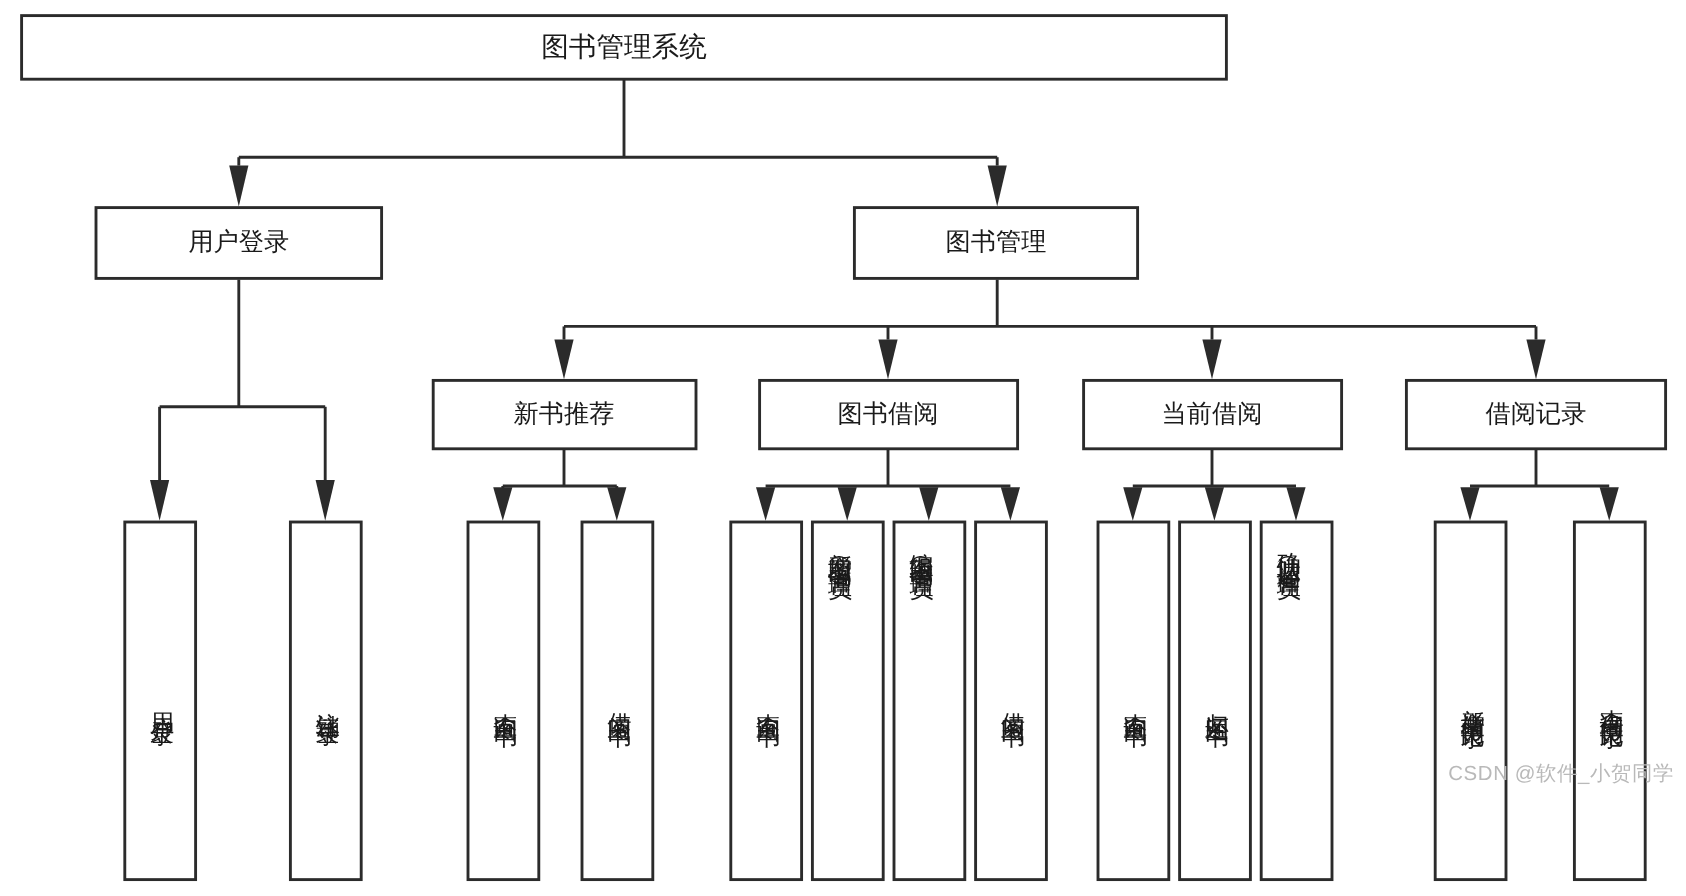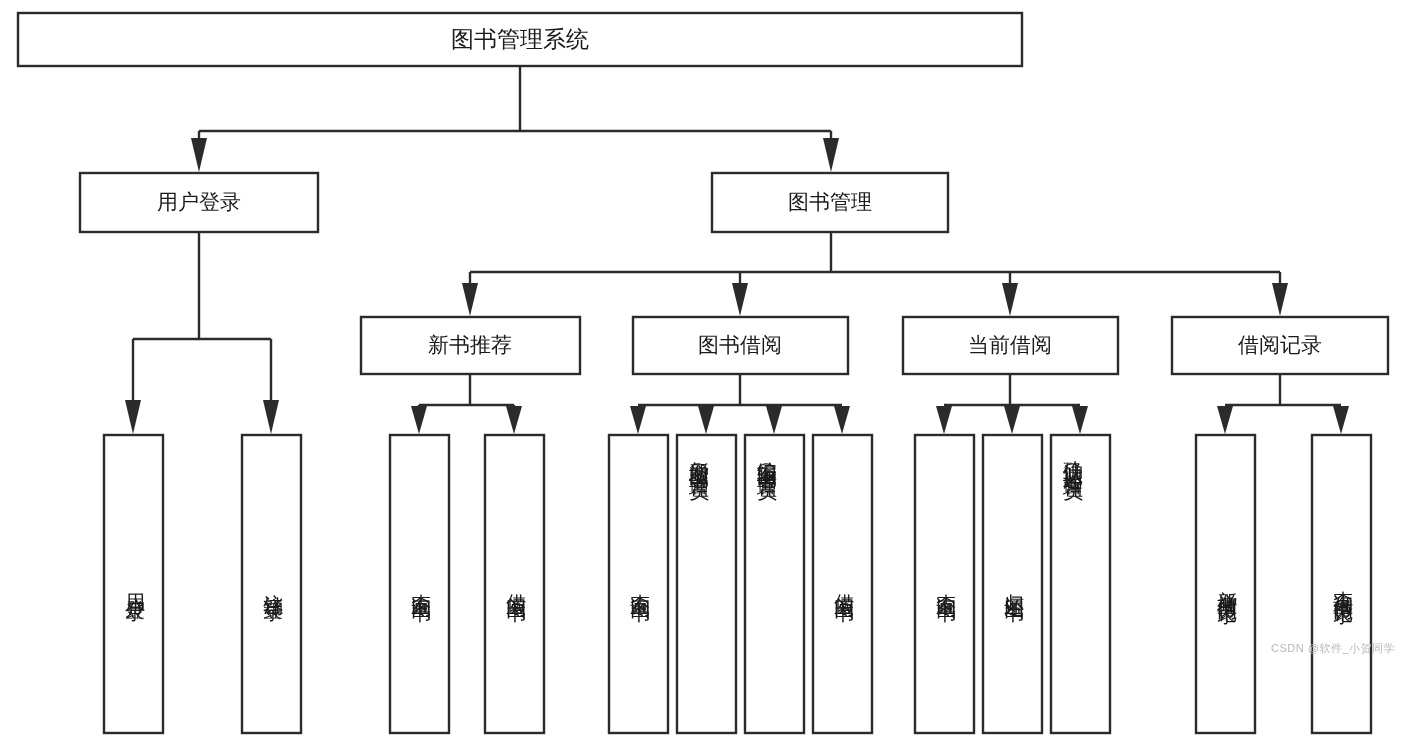--- a/index.html
+++ b/index.html
@@ -55,21 +55,21 @@
   }
   .arrow-head {
     fill: #2b2b2b;
     stroke: none;
   }
   .watermark {
     position: absolute;
     right: 10px;
     bottom: 6px;
     font-family: "Liberation Sans", "DejaVu Sans", sans-serif;
-    font-size: 11px;
+    font-size: 17px;
     color: #b9b9b9;
     white-space: nowrap;
     user-select: none;
     letter-spacing: 0.5px;
   }
 </style>
 </head>
 <body>
 
 <div id="stage">

